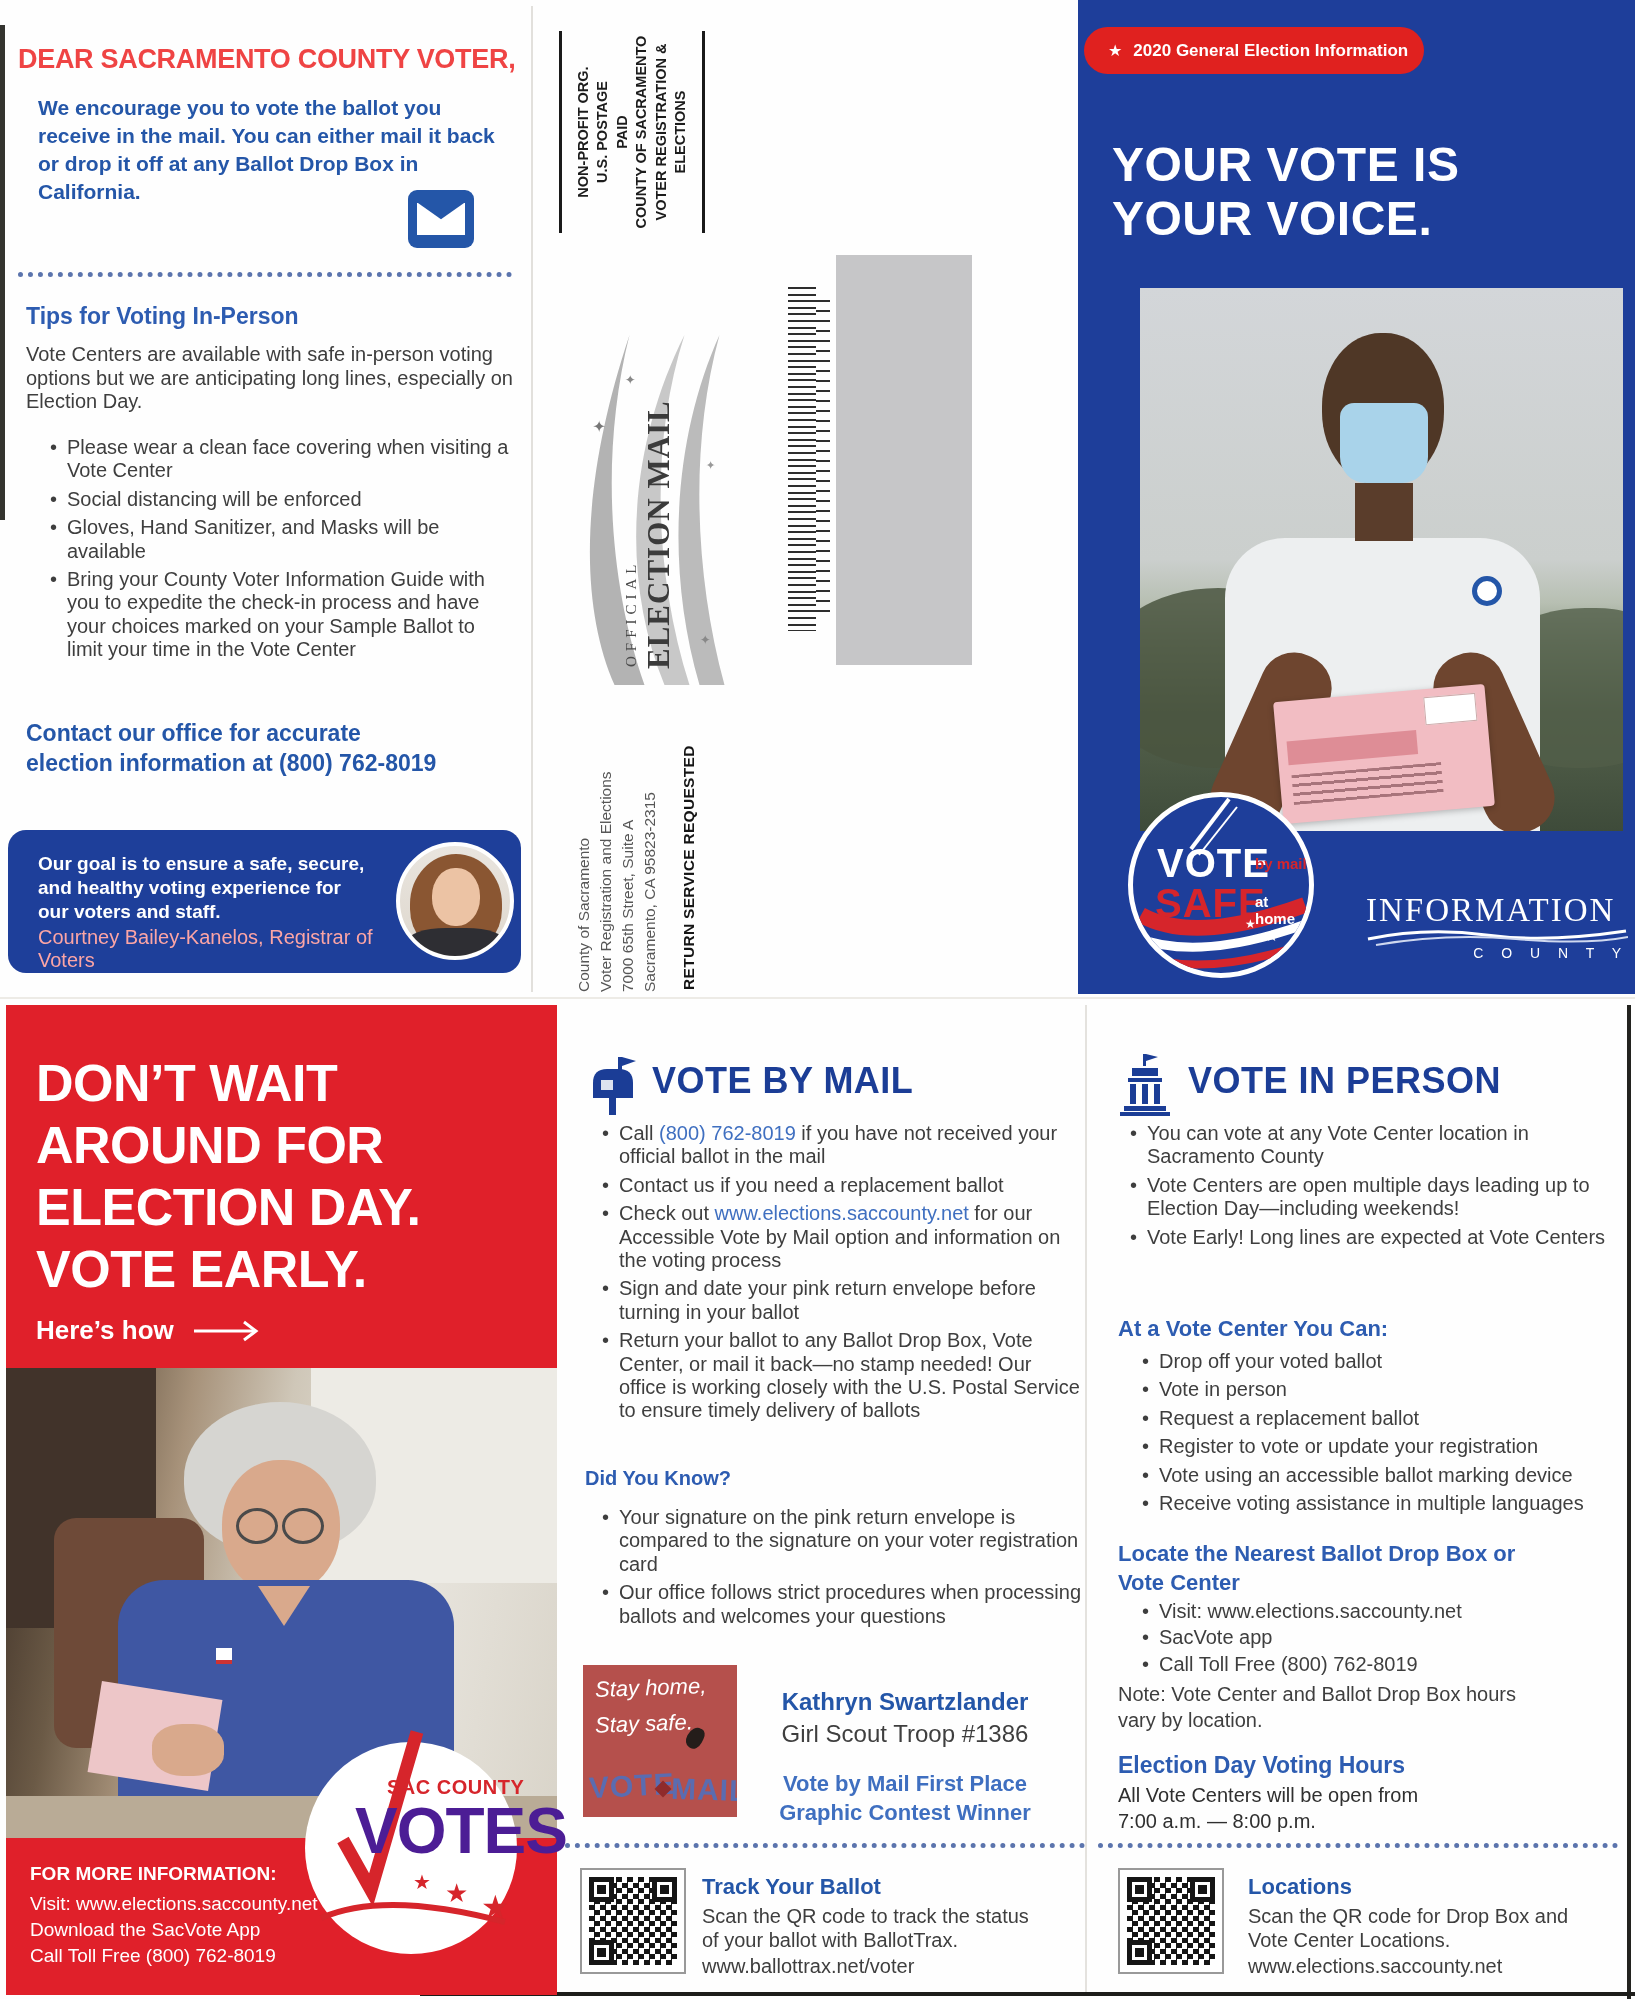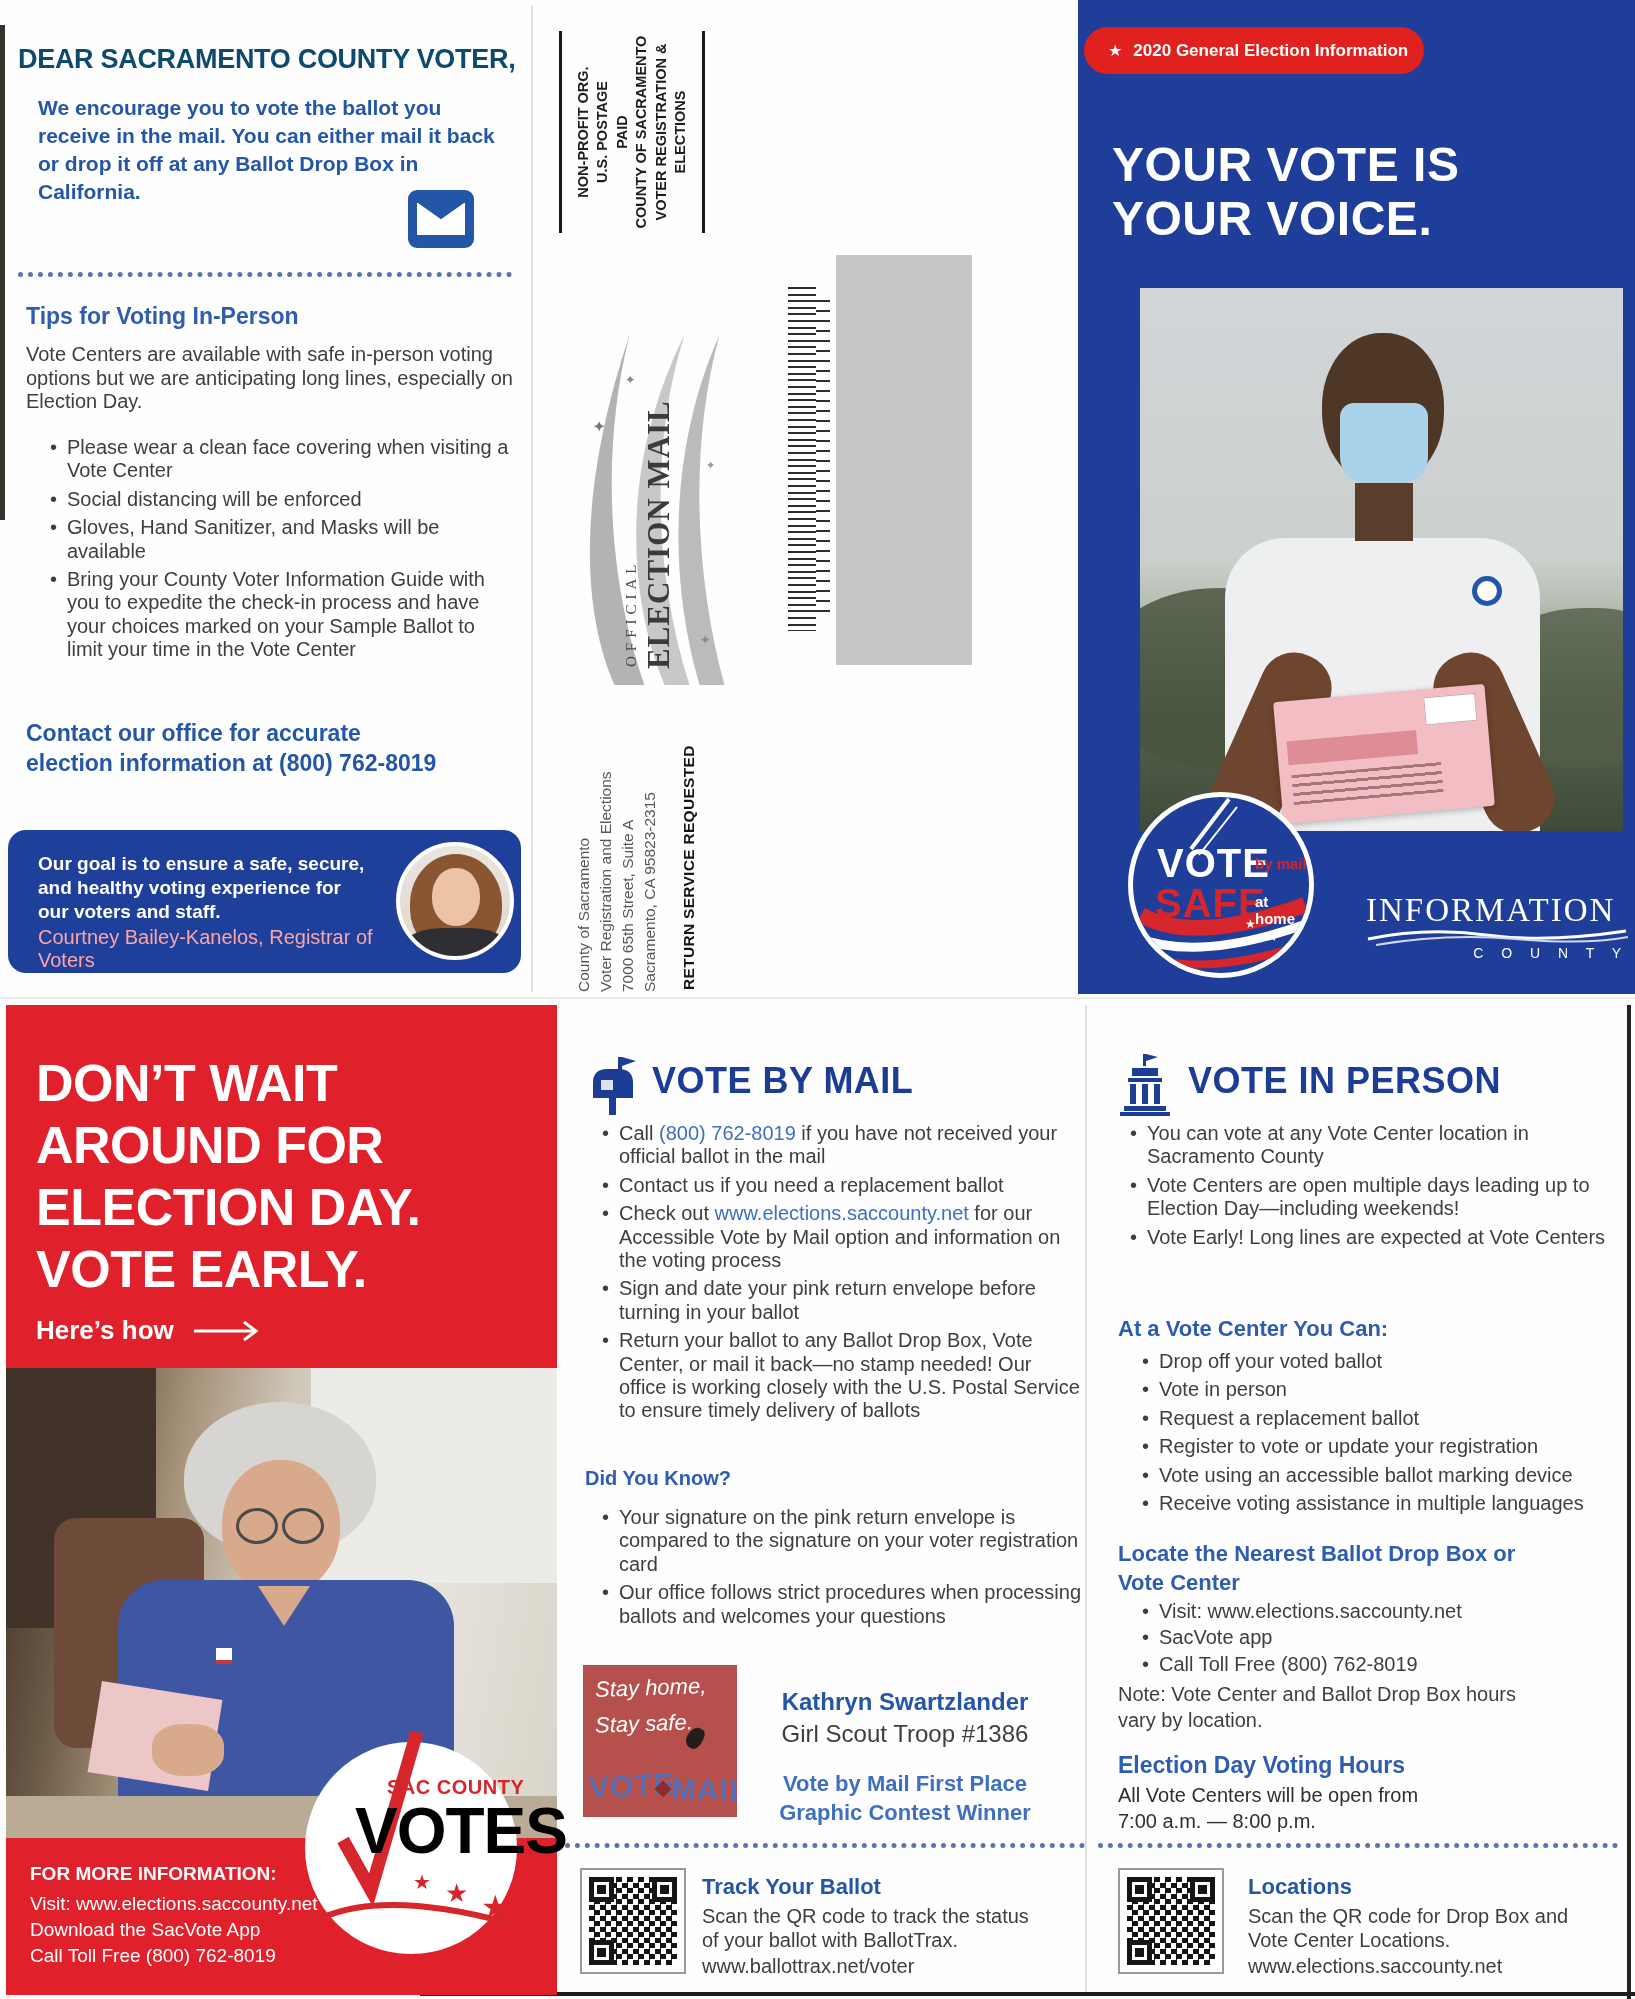--- a/index.html
+++ b/index.html
@@ -1,19 +1,19 @@
 <!DOCTYPE html>
 <html><head>
 <meta charset="utf-8">
 <style>
   body{margin:0;background:#ffffff;font-family:"Liberation Sans","DejaVu Sans",sans-serif;}
   #page{position:relative;width:1635px;height:1999px;background:#fefefe;overflow:hidden;}
   .ab{position:absolute;}
   .b{font-weight:bold;}
-  .navy{color:#0c4a6e}.sb{color:#2d5cb1}.gray{color:#3e3e3e}.wh{color:#ffffff}.lk{color:#3f6fc0}
+  .navy{color:#ef4444}.sb{color:#2d5cb1}.gray{color:#3e3e3e}.wh{color:#ffffff}.lk{color:#3f6fc0}
   ul.blt{list-style:none;margin:0;padding:0;}
   .blt li{position:relative;padding-left:19px;margin-bottom:5px;line-height:1.17;}
   .blt li::before{content:"\2022";position:absolute;left:2px;top:0;}
   .dots{height:0;border-top:5px dotted #5b74ad;}
   .rot{position:absolute;top:50%;left:50%;transform:translate(-50%,-50%) rotate(-90deg);}
   .qrbox{border:2px solid #999;background:#fff;padding:7px;box-sizing:border-box;}
   .qr{position:relative;width:100%;height:100%;background:repeating-conic-gradient(#151515 0% 25%,#ffffff 0% 50%);background-size:11px 11px;}
   .qr .f{position:absolute;width:25px;height:25px;border:5px solid #151515;background:#fff;box-sizing:border-box;}
   .qr .f::after{content:"";position:absolute;inset:3px;background:#151515;}
   .f.tl{top:0;left:0}.f.tr{top:0;right:0}.f.bl{bottom:0;left:0}
@@ -212,21 +212,21 @@
       <div style="font-size:19px;line-height:1.38;">Download the SacVote App</div>
       <div style="font-size:19px;line-height:1.38;">Call Toll Free (800) 762-8019</div>
     </div>
 
     <div class="ab" style="left:299px;top:737px;width:212px;height:212px;border-radius:50%;background:#fff;overflow:visible;">
       <svg width="212" height="232" viewBox="0 0 212 232" style="position:absolute;left:0;top:-20px;">
         <path d="M38,118 L66,168 L112,10" stroke="#d6252b" stroke-width="13" fill="none"></path>
         <path d="M16,196 Q80,168 200,200" stroke="#d6252b" stroke-width="6" fill="none"></path>
       </svg>
       <div class="ab b" style="left:82px;top:34px;font-size:20px;color:#d6252b;letter-spacing:.5px;white-space:nowrap;">SAC COUNTY</div>
-      <div class="ab b" style="left:50px;top:52px;font-size:64px;color:#000000;letter-spacing:-1px;">VOTES</div>
+      <div class="ab b" style="left:50px;top:52px;font-size:64px;color:#4c1d95;letter-spacing:-1px;">VOTES</div>
       <div class="ab" style="left:108px;top:128px;font-size:20px;color:#d6252b;">★</div>
       <div class="ab" style="left:140px;top:136px;font-size:26px;color:#d6252b;">★</div>
       <div class="ab" style="left:176px;top:146px;font-size:32px;color:#d6252b;">★</div>
     </div>
   </div>
 
   <svg class="ab" width="50" height="60" viewBox="0 0 50 60" style="left:588px;top:1056px;">
     <path d="M5,42 L5,27 Q5,13 19,13 L31,13 Q45,13 45,27 L45,42 Z" fill="#1b3d96"></path>
     <rect x="13" y="24" width="12" height="10" fill="#fff" opacity=".85"></rect>
     <rect x="30" y="1" width="4" height="14" fill="#1b3d96"></rect>

